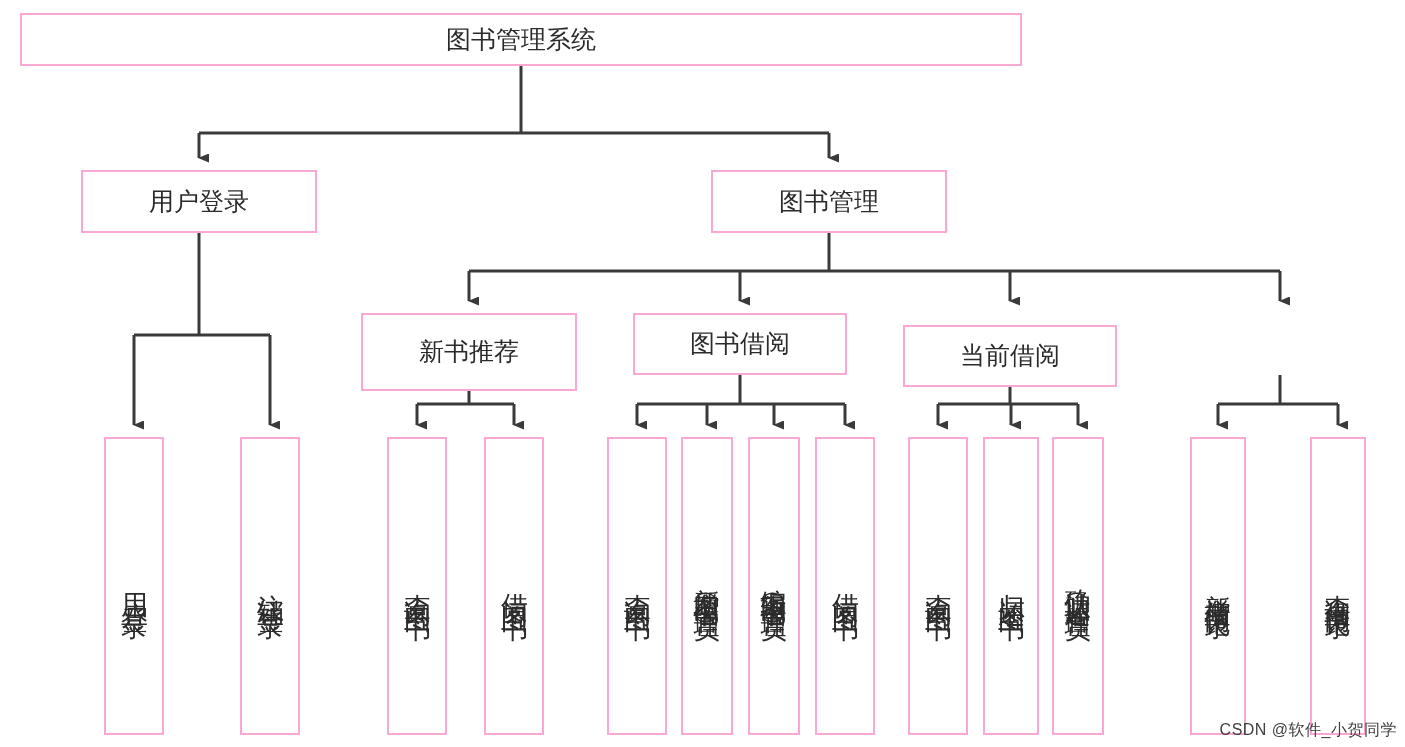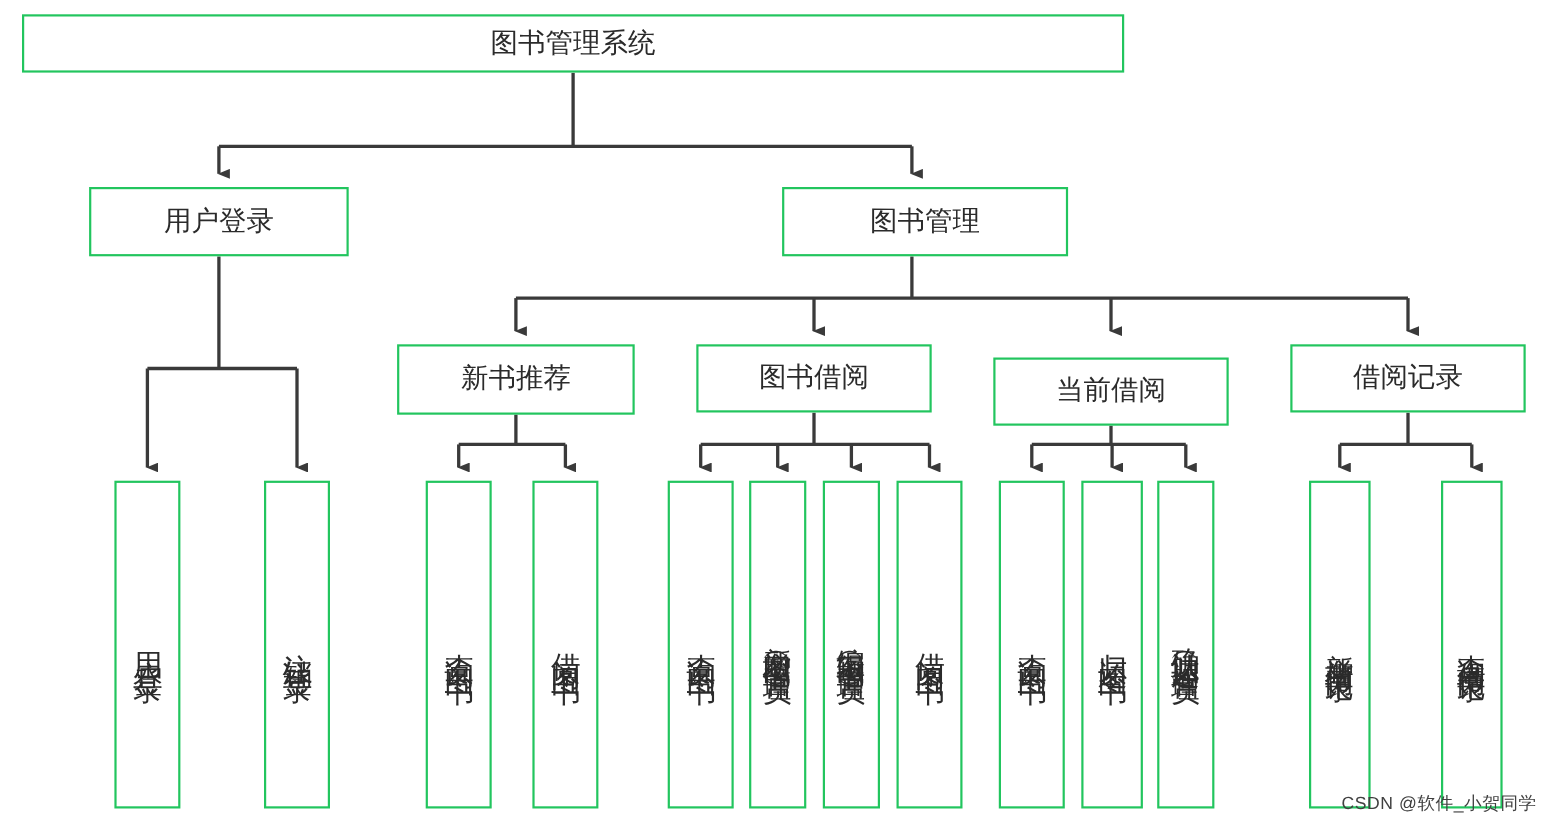--- a/index.html
+++ b/index.html
@@ -1,21 +1,21 @@
 <!DOCTYPE html>
 <html><head>
 <meta charset="utf-8">
 <style>
   html,body{margin:0;padding:0;background:#ffffff;}
   body{width:1405px;height:747px;overflow:hidden;
        font-family:"Liberation Sans","DejaVu Sans",sans-serif;}
   #canvas{position:relative;width:1405px;height:747px;background:#fff;}
   svg.lines{position:absolute;left:0;top:0;width:1405px;height:747px;}
   .node{position:absolute;box-sizing:border-box;background:#ffffff;
-        border:2px solid #22c55e;display:flex;align-items:center;
+        border:2px solid #f9a8d4;display:flex;align-items:center;
         justify-content:center;}
   .node .lbl{color:#2b2b2b;white-space:nowrap;}
   .node.h .lbl{font-size:25px;line-height:1.1;}
   .node.root .lbl{font-size:25px;}
   .node.v{align-items:center;justify-content:center;}
   .node.v .lbl{writing-mode:vertical-rl;text-orientation:upright;
                font-size:27px;letter-spacing:7px;line-height:1;
                white-space:nowrap;}
   .node.v.tall .lbl{font-size:26px;letter-spacing:4px;}
   .watermark{position:absolute;right:8px;bottom:6px;font-size:16px;
@@ -75,34 +75,31 @@
       <path d="M1338,404 L1338,425" marker-end="url(#arw)"></path>
     </g>
   </svg>
 
   <div class="node h root" style="left: 20px; top: 13px; width: 1002px; height: 53px;">
       <span class="lbl">图书管理系统</span>
     </div>
     <div class="node h" style="left: 81px; top: 170px; width: 236px; height: 63px;">
       <span class="lbl">用户登录</span>
     </div>
-    <div class="node h" style="left: 711px; top: 170px; width: 260px; height: 63px;">
+    <div class="node h" style="left: 711px; top: 170px; width: 236px; height: 63px;">
       <span class="lbl">图书管理</span>
     </div>
-    <div class="node h" style="left: 361px; top: 313px; width: 216px; height: 64px;">
+    <div class="node h" style="left: 361px; top: 313px; width: 216px; height: 78px;">
       <span class="lbl">新书推荐</span>
     </div>
     <div class="node h" style="left: 633px; top: 313px; width: 214px; height: 62px;">
       <span class="lbl">图书借阅</span>
     </div>
     <div class="node h" style="left: 903px; top: 325px; width: 214px; height: 62px;">
       <span class="lbl">当前借阅</span>
-    </div>
-    <div class="node h" style="left: 1173px; top: 313px; width: 214px; height: 62px;">
-      <span class="lbl">借阅记录</span>
     </div>
     <div class="node v" style="left: 104px; top: 437px; width: 60px; height: 298px;">
       <span class="lbl">用户登录</span>
     </div>
     <div class="node v" style="left: 240px; top: 437px; width: 60px; height: 298px;">
       <span class="lbl">注销登录</span>
     </div>
     <div class="node v" style="left: 387px; top: 437px; width: 60px; height: 298px;">
       <span class="lbl">查询图书</span>
     </div>

